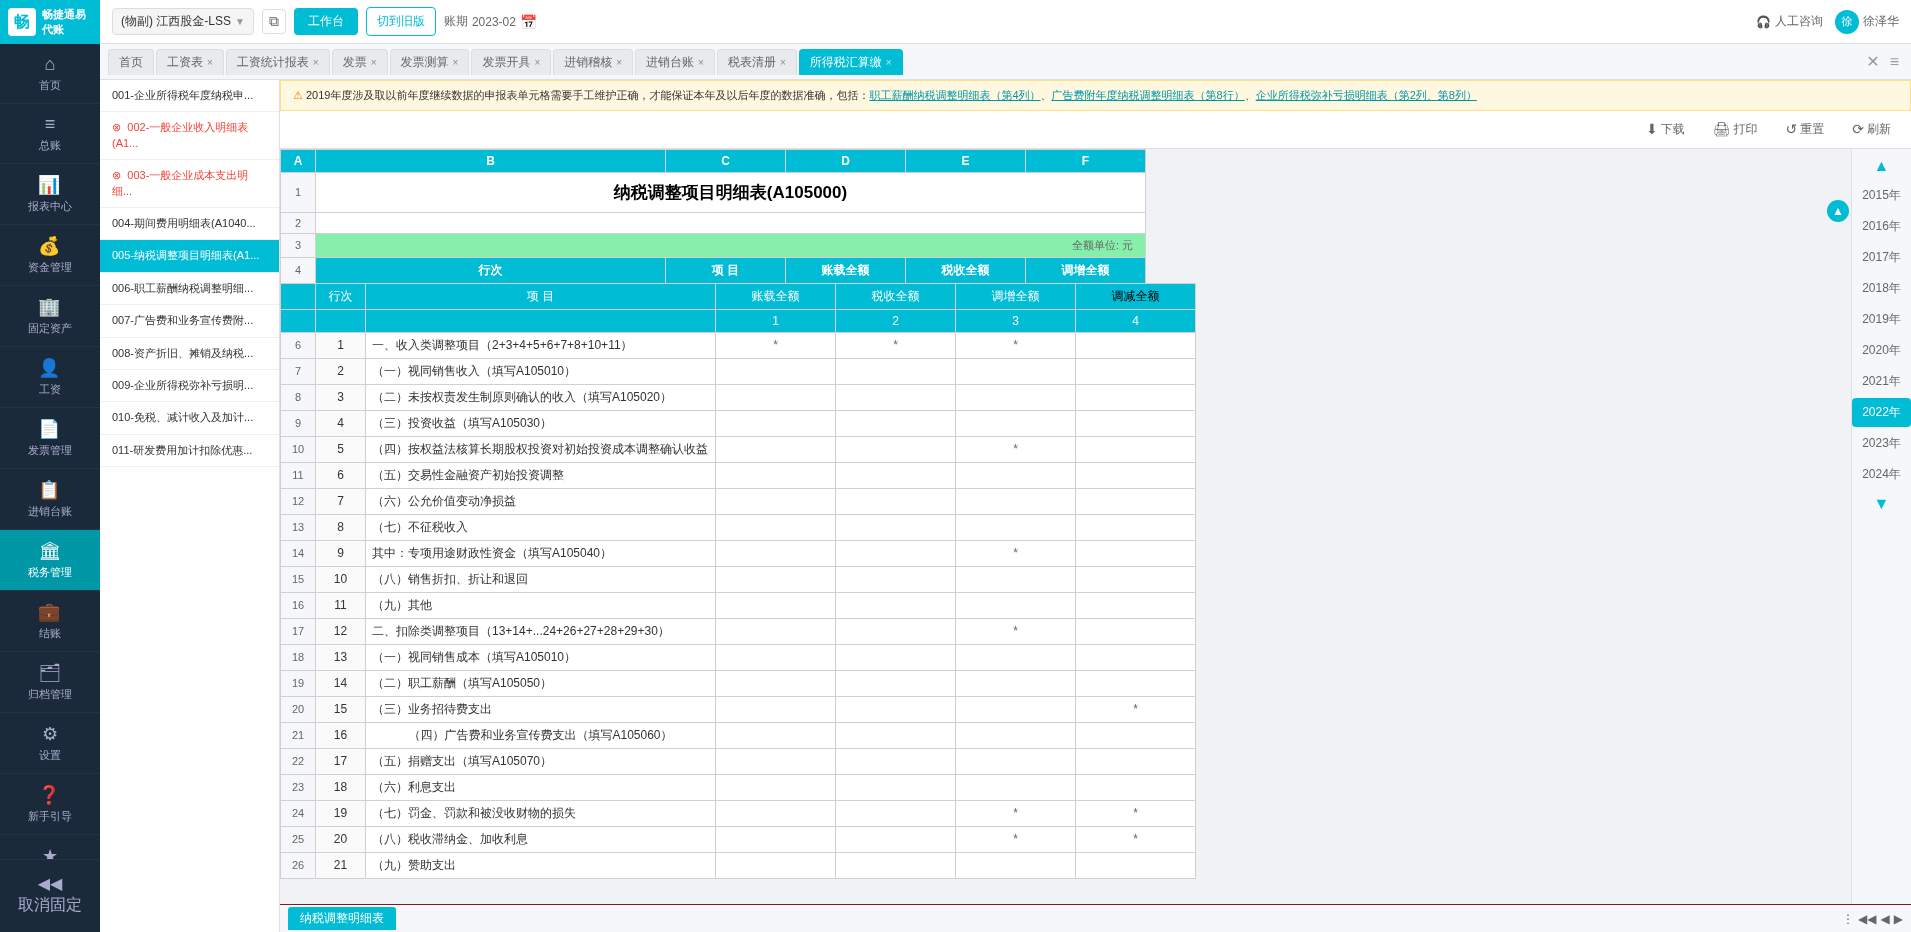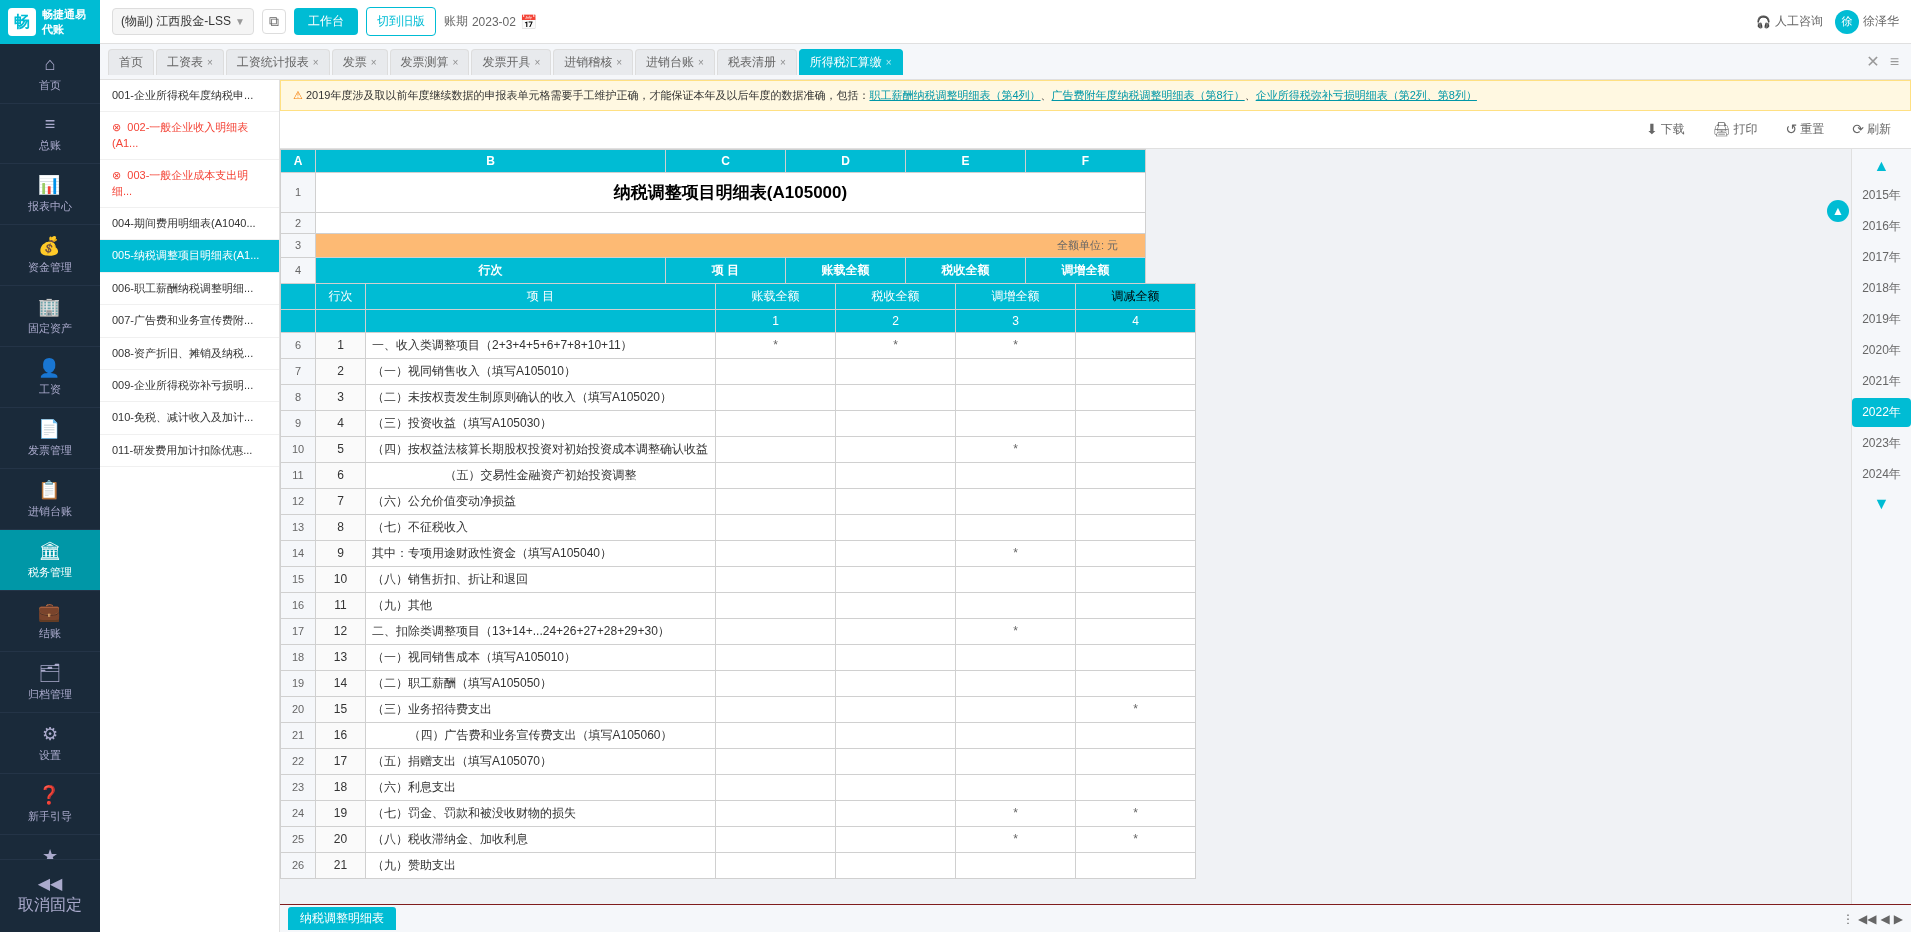--- a/index.html
+++ b/index.html
@@ -329,21 +329,21 @@
                 <td colspan="5" style="text-align:center;font-size:17px;font-weight:bold;background:white;padding:8px;">纳税调整项目明细表(A105000)</td>
               </tr>
 
               <tr>
                 <td class="row-num-cell">2</td>
                 <td colspan="5" style="background:white;"></td>
               </tr>
 
               <tr>
                 <td class="row-num-cell">3</td>
-                <td colspan="5" style="text-align:right;background:#fdba74;color:#666;font-size:11px;padding-right:27px;">全额单位: 元</td>
+                <td colspan="5" style="text-align:right;background:#86efac;color:#666;font-size:11px;padding-right:12px;">全额单位: 元</td>
               </tr>
 
               <tr>
                 <td class="row-num-cell">4</td>
                 <td style="background:#00bcd4;color:white;text-align:center;font-weight:bold;">行次</td>
                 <td style="background:#00bcd4;color:white;text-align:center;font-weight:bold;">项 目</td>
                 <td style="background:#00bcd4;color:white;text-align:center;font-weight:bold;">账载全额</td>
                 <td style="background:#00bcd4;color:white;text-align:center;font-weight:bold;">税收全额</td>
                 <td style="background:#00bcd4;color:white;text-align:center;font-weight:bold;">调增全额</td>
               </tr>
@@ -423,21 +423,21 @@
                   <td class="hang-cell">5</td>
                   <td class="content-cell" style="white-space: normal; min-width: 300px;">（四）按权益法核算长期股权投资对初始投资成本调整确认收益</td>
                   <td class="data-cell"></td>
                   <td class="data-cell"></td>
                   <td class="data-cell">*</td>
                   <td class="data-cell"></td>
                 </tr>
                 <tr>
                   <td class="row-num-cell">11</td>
                   <td class="hang-cell">6</td>
-                  <td class="content-cell" style="white-space: normal; min-width: 300px; text-align: center;">（五）交易性金融资产初始投资调整</td>
+                  <td class="content-cell" style="white-space: normal; min-width: 300px;">（五）交易性金融资产初始投资调整</td>
                   <td class="data-cell"></td>
                   <td class="data-cell"></td>
                   <td class="data-cell"></td>
                   <td class="data-cell"></td>
                 </tr>
                 <tr>
                   <td class="row-num-cell">12</td>
                   <td class="hang-cell">7</td>
                   <td class="content-cell" style="white-space: normal; min-width: 300px;">（六）公允价值变动净损益</td>
                   <td class="data-cell"></td>

